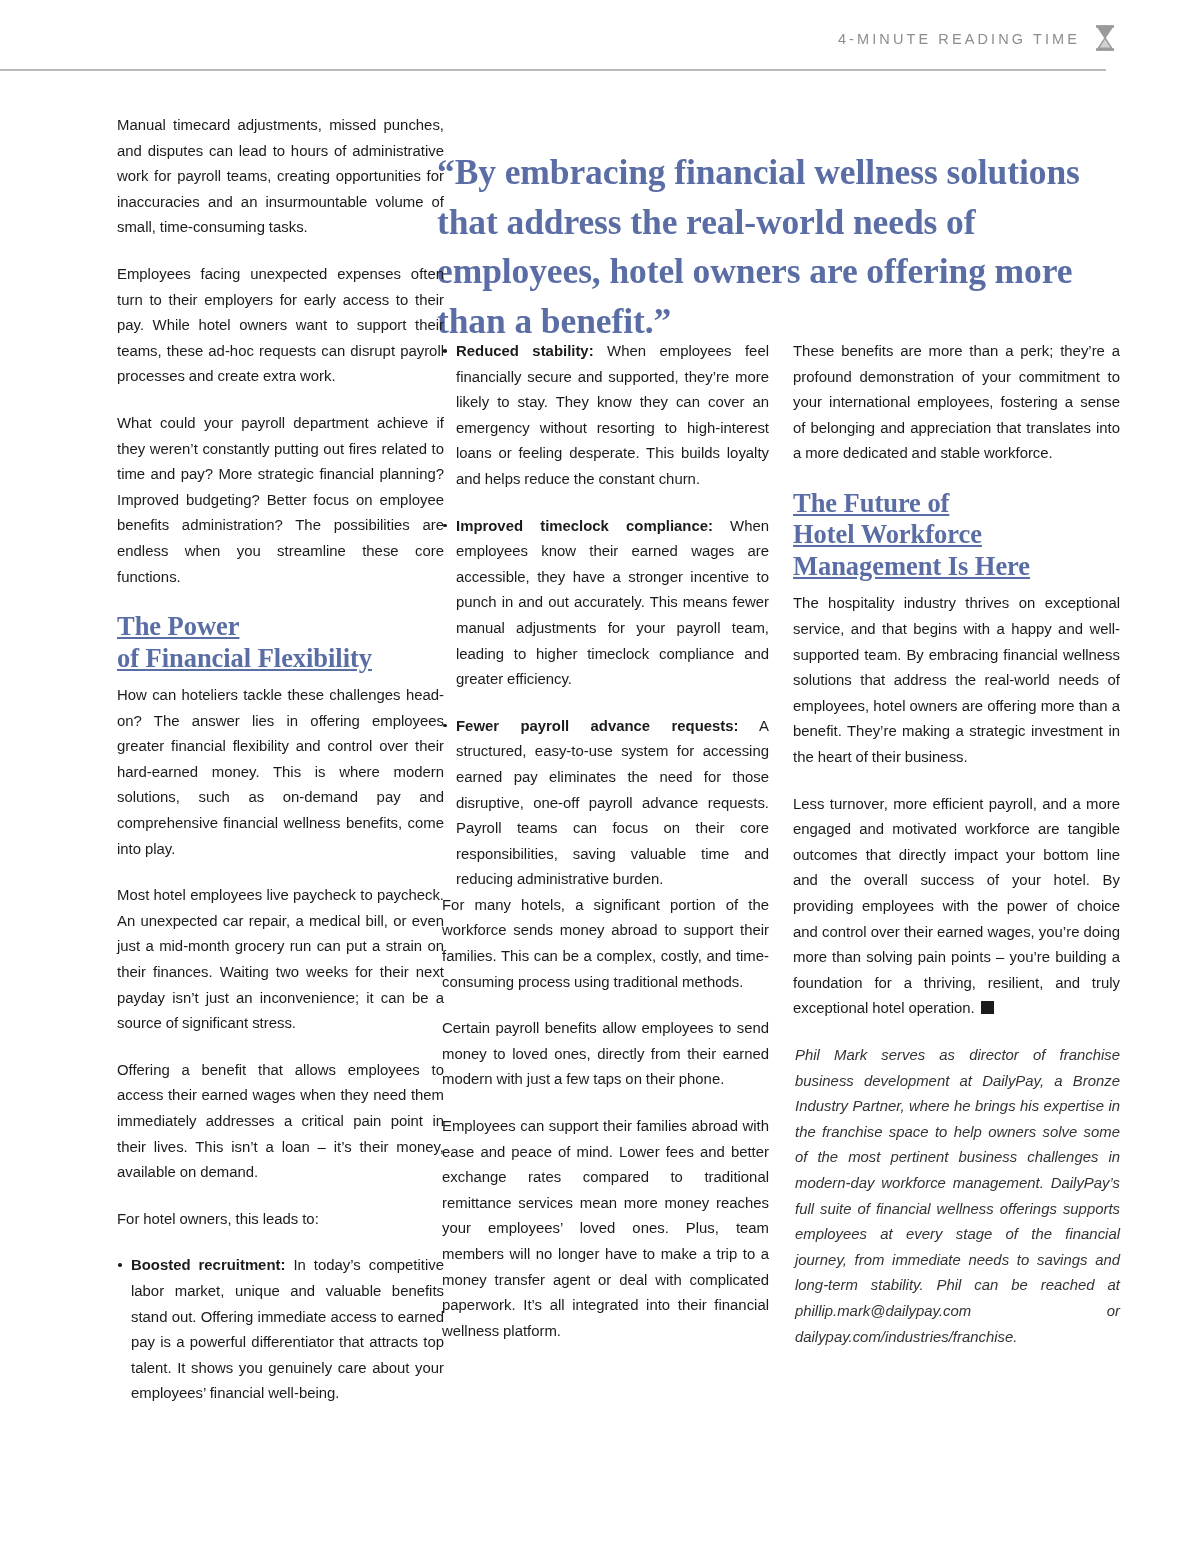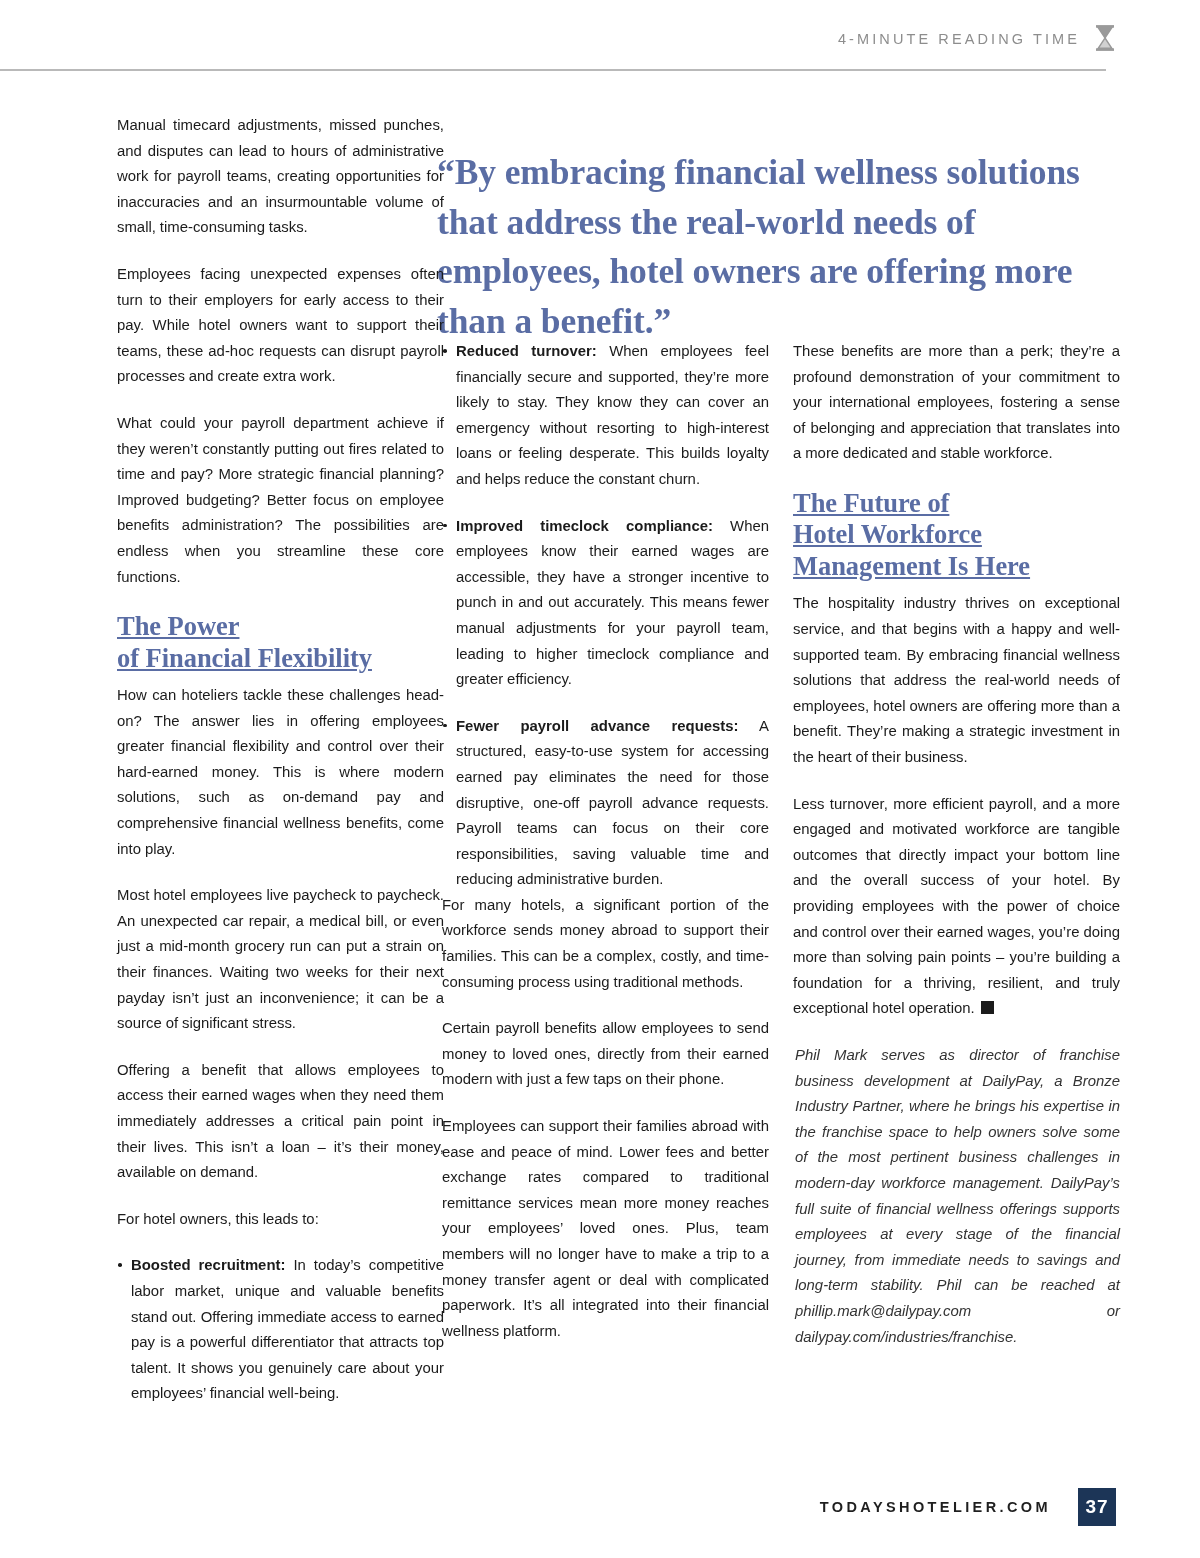--- a/index.html
+++ b/index.html
@@ -237,21 +237,21 @@
       <ul class="bullets">
         <li class="body">
           <span class="dot"></span><span class="lead-in">Boosted recruitment:</span><span> In today’s competitive labor market, unique and valuable benefits stand out. Offering immediate access to earned pay is a powerful differentiator that attracts top talent. It shows you genuinely care about your employees’ financial well-being.</span>
         </li>
       </ul>
     </div>
 
     <div class="col col-2">
       <ul class="bullets">
         <li class="body">
-          <span class="dot"></span><span class="lead-in">Reduced turnover:</span><span> When employees feel financially secure and supported, they’re more likely to stay. They know they can cover an emergency without resorting to high-interest loans or feeling desperate. This builds loyalty and helps reduce the constant churn.</span>
+          <span class="dot"></span><span class="lead-in">Reduced stability:</span><span> When employees feel financially secure and supported, they’re more likely to stay. They know they can cover an emergency without resorting to high-interest loans or feeling desperate. This builds loyalty and helps reduce the constant churn.</span>
         </li>
         <li class="body">
           <span class="dot"></span><span class="lead-in">Improved timeclock compliance:</span><span> When employees know their earned wages are accessible, they have a stronger incentive to punch in and out accurately. This means fewer manual adjustments for your payroll team, leading to higher timeclock compliance and greater efficiency.</span>
         </li>
         <li class="body">
           <span class="dot"></span><span class="lead-in">Fewer payroll advance requests:</span><span> A structured, easy-to-use system for accessing earned pay eliminates the need for those disruptive, one-off payroll advance requests. Payroll teams can focus on their core responsibilities, saving valuable time and reducing administrative burden.</span>
         </li>
       </ul>
 
 
@@ -271,20 +271,14 @@
 
       <p class="body">The hospitality industry thrives on exceptional service, and that begins with a happy and well-supported team. By embracing financial wellness solutions that address the real-world needs of employees, hotel owners are offering more than a benefit. They’re making a strategic investment in the heart of their business.</p>
 
       <p class="body"><span>Less turnover, more efficient payroll, and a more engaged and motivated workforce are tangible outcomes that directly impact your bottom line and the overall success of your hotel. By providing employees with the power of choice and control over their earned wages, you’re doing more than solving pain points – you’re building a foundation for a thriving, resilient, and truly exceptional hotel operation.</span><span class="endmark"></span></p>
 
       <p class="bio">Phil Mark serves as director of franchise business development at DailyPay, a Bronze Industry Partner, where he brings his expertise in the franchise space to help owners solve some of the most pertinent business challenges in modern-day workforce management. DailyPay’s full suite of financial wellness offerings supports employees at every stage of the financial journey, from immediate needs to savings and long-term stability. Phil can be reached at phillip.mark@dailypay.com or dailypay.com/industries/franchise.</p>
     </div>
 
   </div>
 
-  <div class="footer">
-    <div class="footer-inner">
-      <span class="site-url">TODAYSHOTELIER.COM</span>
-      <span class="page-number">37</span>
-    </div>
-  </div>
 
 </div>
 
 </body></html>

